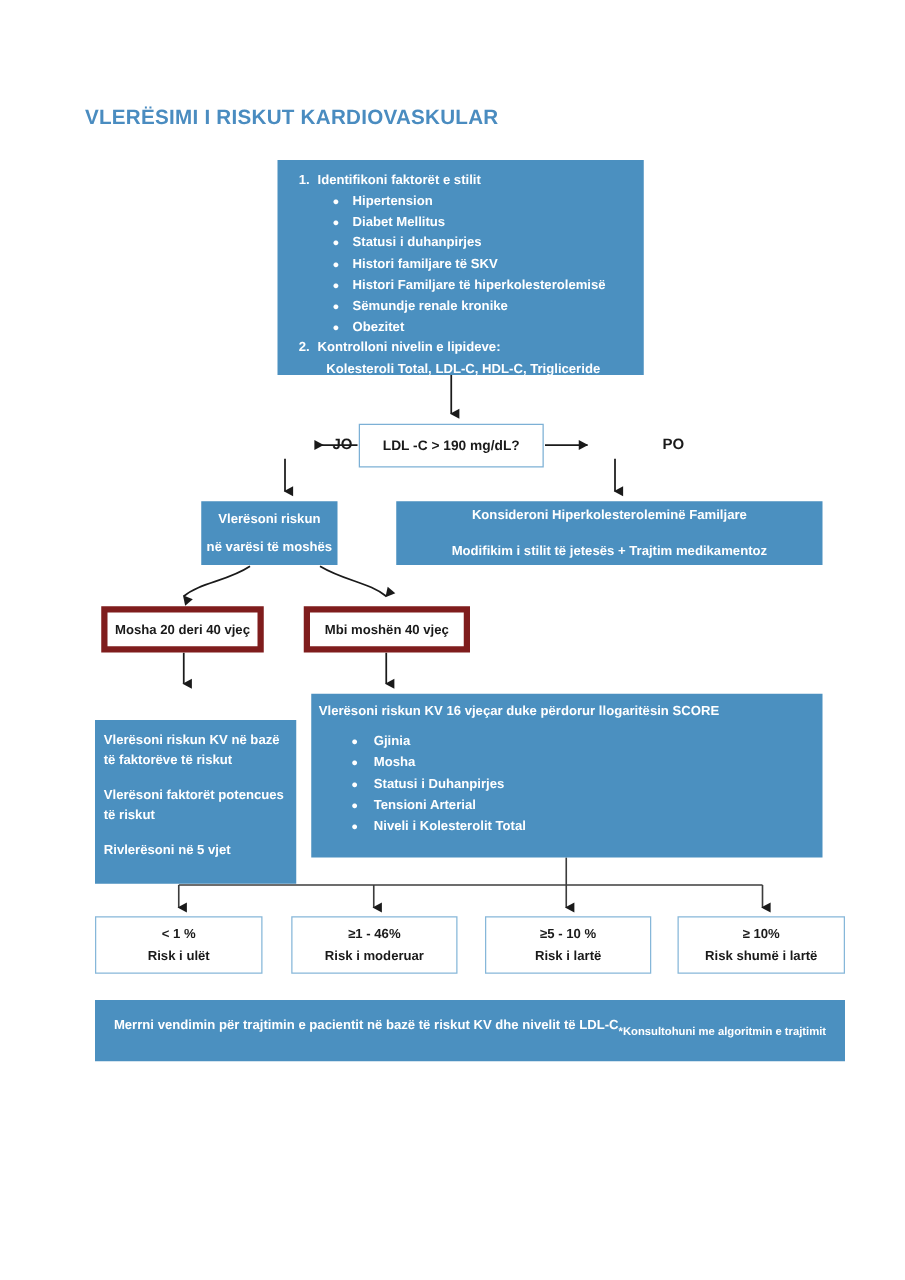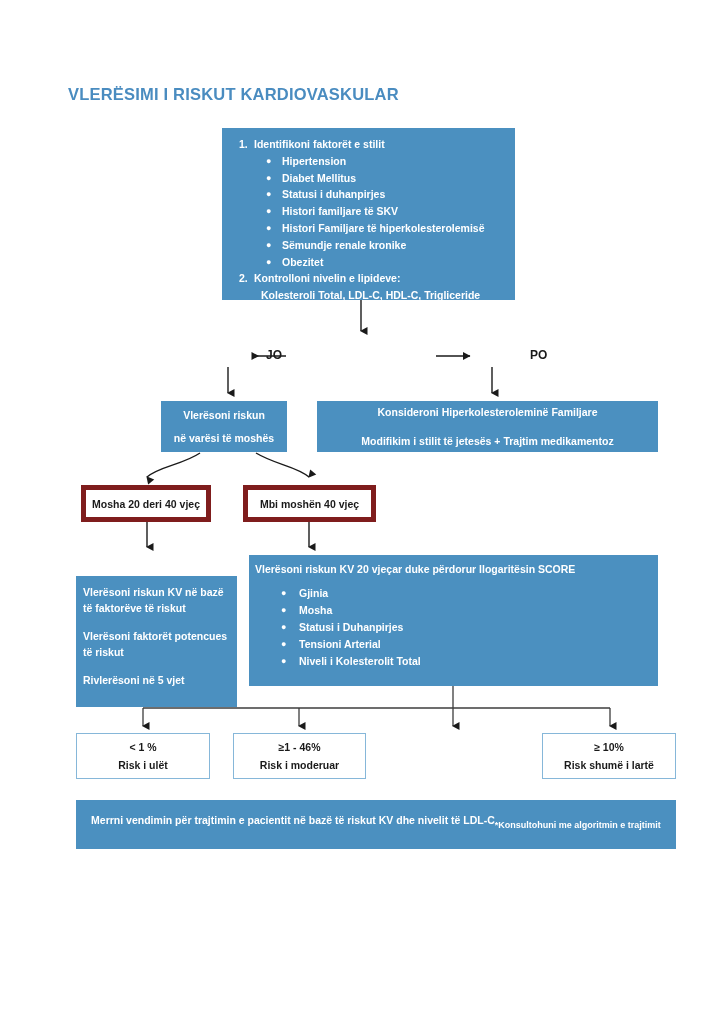--- a/index.html
+++ b/index.html
@@ -104,21 +104,21 @@
     color: #1a1a1a;
     margin-left: 48px;
   }
   #label-jo { left: 218px; top: 348px; }
   #label-po { left: 482px; top: 348px; }
 
   
   #box-vleresoni-riskun {
     left: 161px;
     top: 401px;
-    width: 126px;
+    width: 109px;
     height: 51px;
     font-size: 10.5px;
     font-weight: bold;
     display: flex;
     flex-direction: column;
     justify-content: space-around;
     align-items: center;
     text-align: center;
     padding: 3px 2px;
   }
@@ -318,20 +318,23 @@
     </div>
     <div class="numrow">
       <span class="num">2.</span>
       <span>Kontrolloni nivelin e lipideve:</span>
     </div>
     <div class="indent-cont">
       <span>Kolesteroli Total, LDL-C, HDL-C, Trigliceride</span>
     </div>
   </div>
 
+  <div id="box-decision" class="fbox outline">
+    <span>LDL -C &gt; 190 mg/dL?</span>
+  </div>
   <div id="label-jo" class="branch-label">JO</div>
   <div id="label-po" class="branch-label">PO</div>
 
   <div id="box-vleresoni-riskun" class="fbox blue">
     <span>Vlerësoni riskun</span>
     <span>në varësi të moshës</span>
   </div>
   <div id="box-konsideroni" class="fbox blue">
     <span>Konsideroni Hiperkolesteroleminë Familjare</span>
     <span>Modifikim i stilit të jetesës + Trajtim medikamentoz</span>
@@ -344,21 +347,21 @@
     <span>Mbi moshën 40 vjeç</span>
   </div>
 
   <div id="panel-young" class="fbox blue">
     <p>Vlerësoni riskun KV në bazë të faktorëve të riskut</p>
     <p>Vlerësoni faktorët potencues të riskut</p>
     <p>Rivlerësoni në 5 vjet</p>
   </div>
 
   <div id="panel-score" class="fbox blue">
-    <p class="score-head">Vlerësoni riskun KV 20 vjeçar duke përdorur llogaritësin SCORE</p>
+    <p class="score-head">Vlerësoni riskun KV 16 vjeçar duke përdorur llogaritësin SCORE</p>
     <div class="bulletrow">
       <span class="dot">●</span>
       <span>Gjinia</span>
     </div>
     <div class="bulletrow">
       <span class="dot">●</span>
       <span>Mosha</span>
     </div>
     <div class="bulletrow">
       <span class="dot">●</span>
@@ -375,20 +378,24 @@
   </div>
 
   <div id="risk-1" class="riskbox">
     <span>&lt; 1 %</span>
     <span>Risk i ulët</span>
   </div>
   <div id="risk-2" class="riskbox">
     <span>≥1 - 46%</span>
     <span>Risk i moderuar</span>
   </div>
+  <div id="risk-3" class="riskbox">
+    <span>≥5 - 10 %</span>
+    <span>Risk i lartë</span>
+  </div>
   <div id="risk-4" class="riskbox">
     <span>≥ 10%</span>
     <span>Risk shumë i lartë</span>
   </div>
 
   <div id="banner" class="fbox blue">
     <span class="line1">Merrni vendimin për trajtimin e pacientit në bazë të riskut KV dhe nivelit të LDL-C</span>
     <span class="line2">*Konsultohuni me algoritmin e trajtimit</span>
   </div>
 

